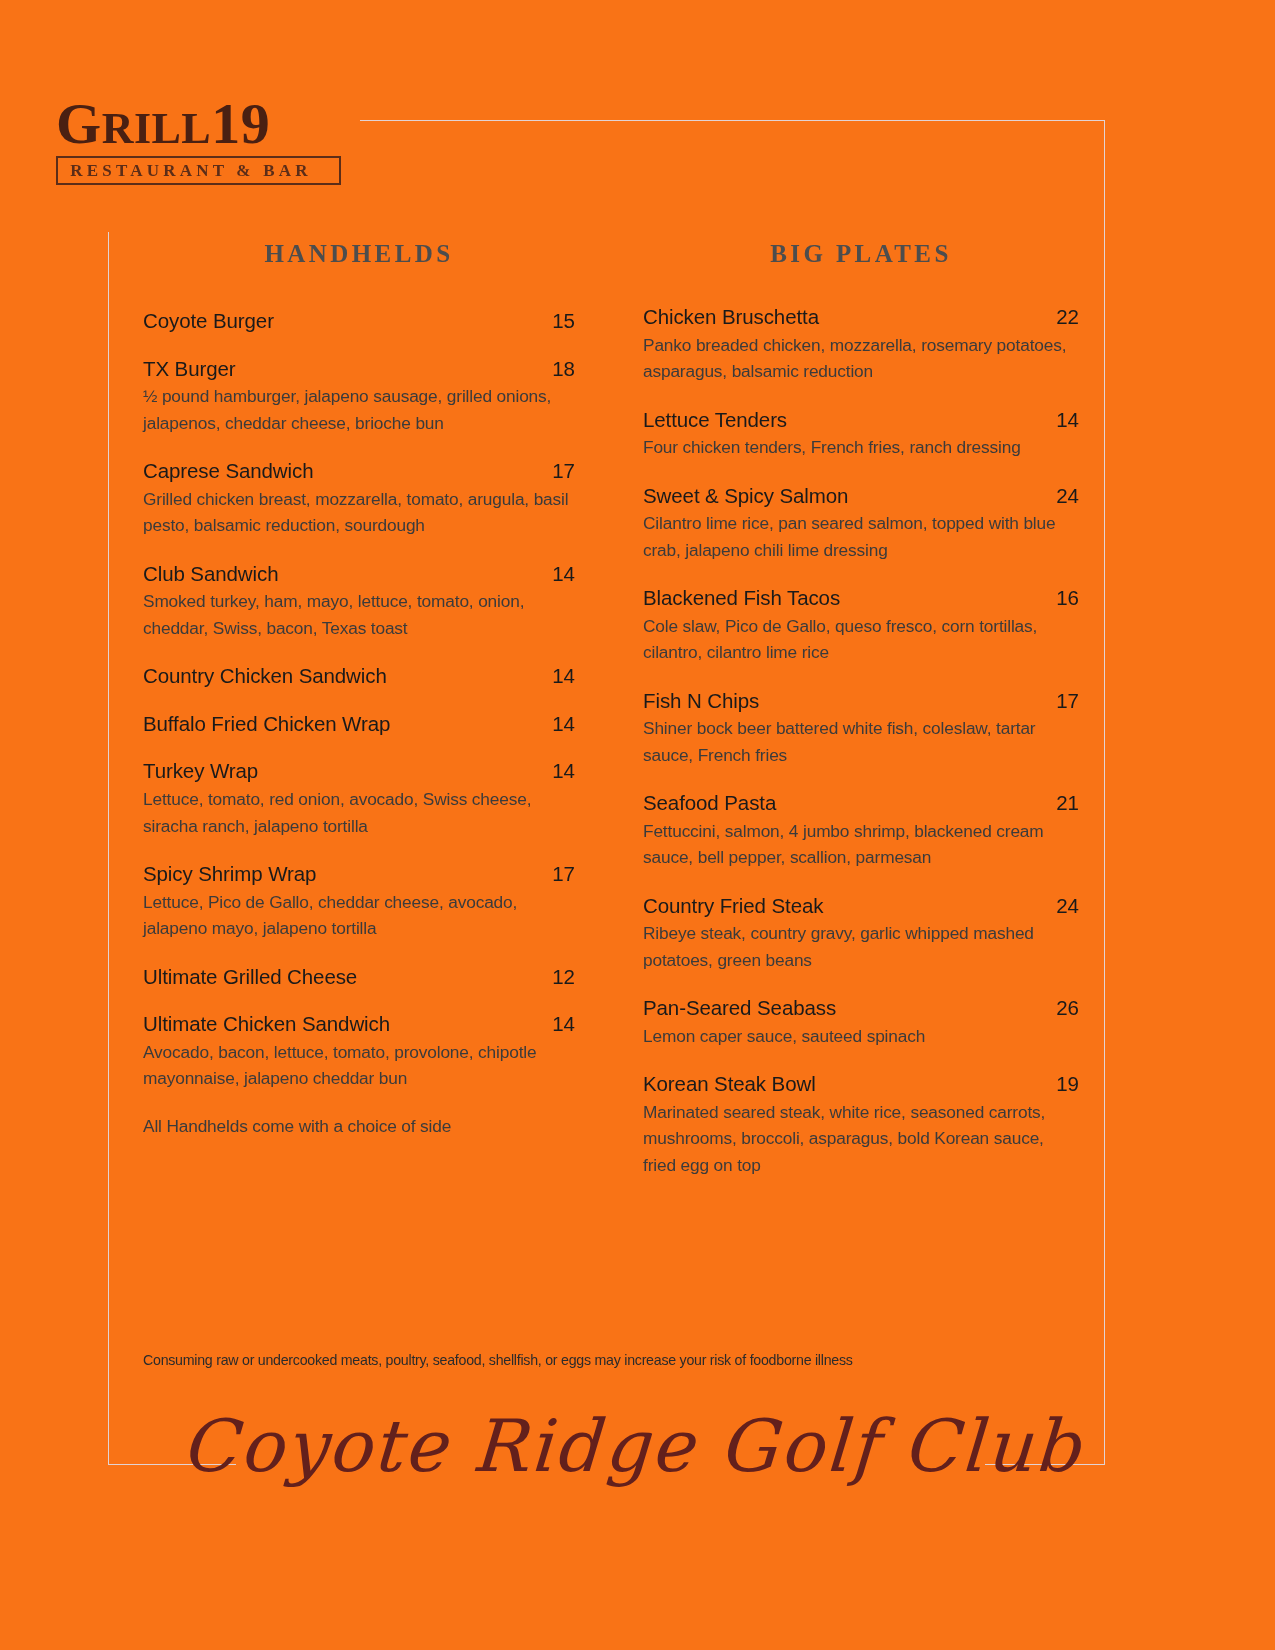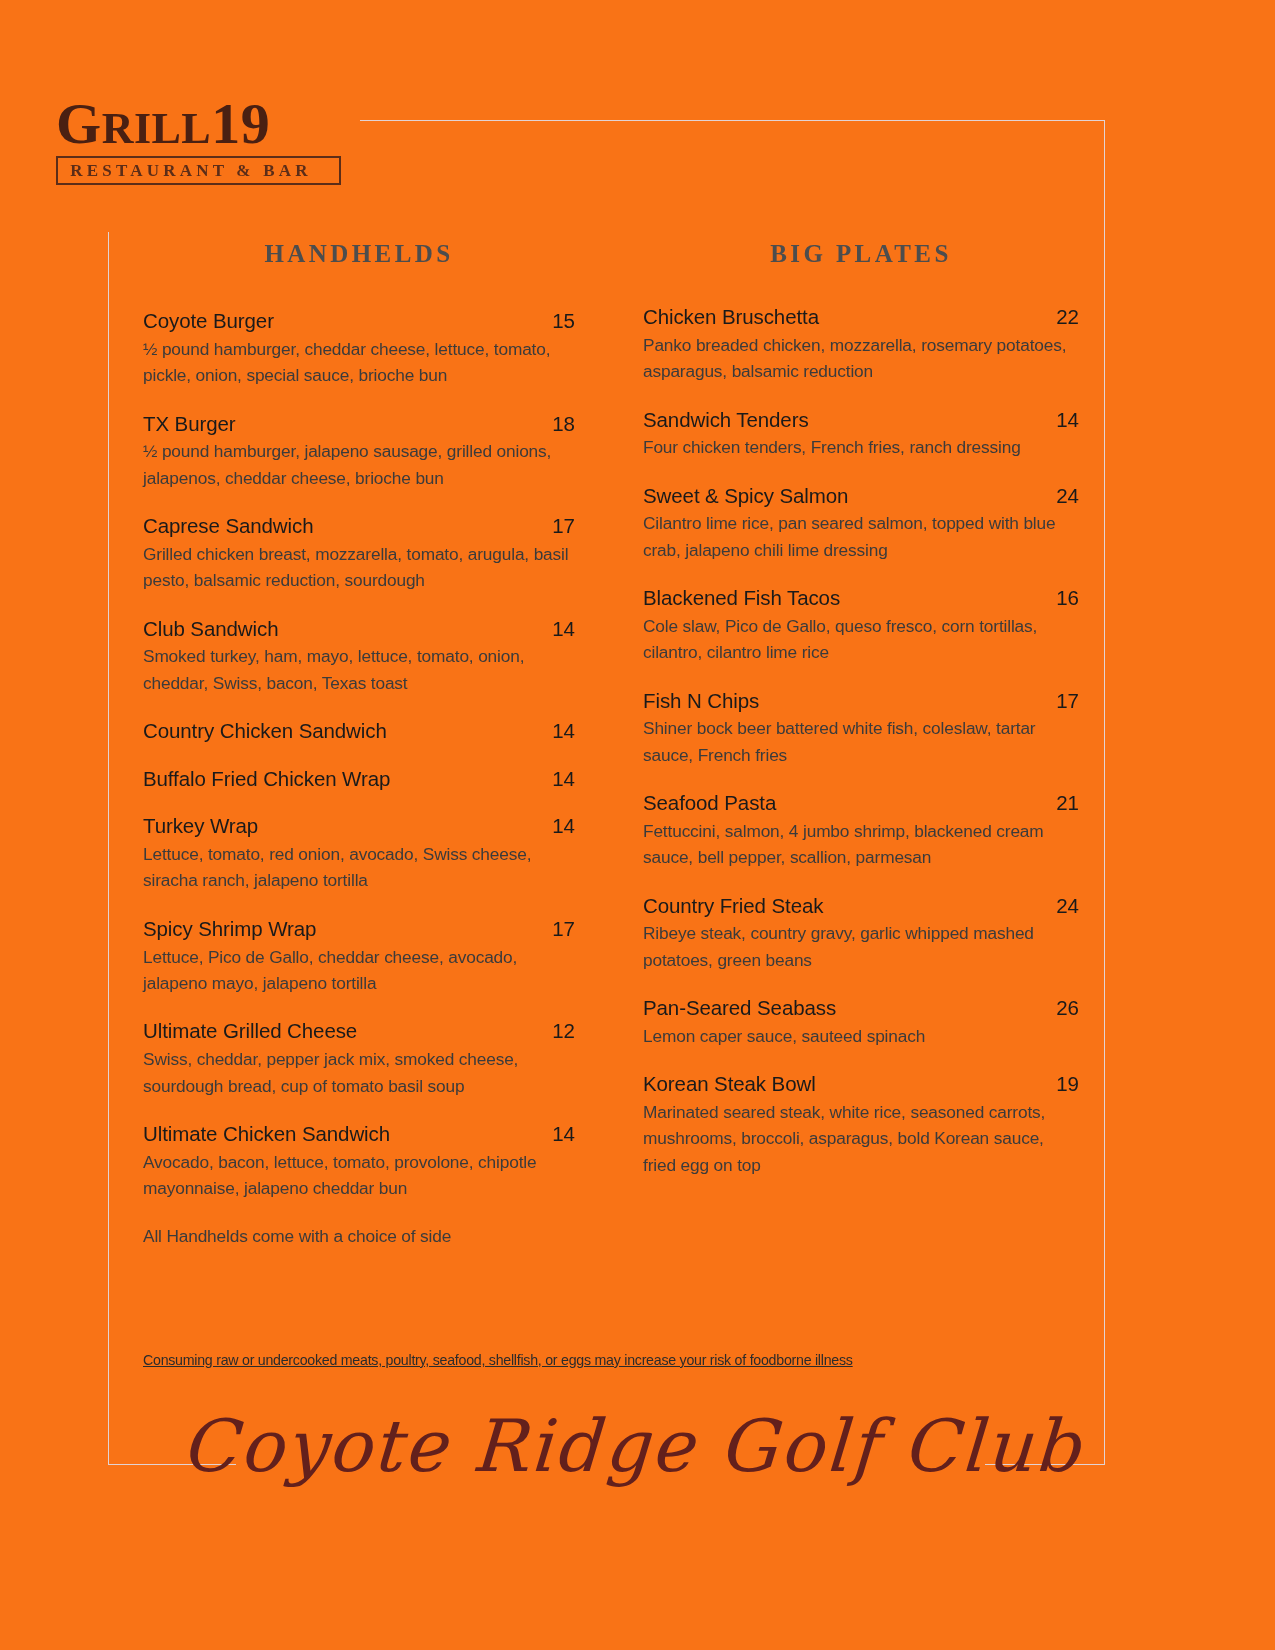--- a/index.html
+++ b/index.html
@@ -166,21 +166,20 @@
 
   
   .disclaimer {
     position: absolute;
     left: 143px;
     top: 1352px;
     font-size: 14.2px;
     color: #2b2b2b;
     letter-spacing: -0.25px;
     white-space: nowrap;
-    text-decoration: underline;
   }
 
   
   .footer-script {
     position: absolute;
     left: 0;
     top: 1404px;
     width: 1275px;
     text-align: center;
     color: #63201c;
@@ -211,21 +210,20 @@
   <div class="columns">
 
     <div class="col col-left">
       <div class="section-title">HANDHELDS</div>
       <div id="left-items">
           <div class="item">
             <div class="item-head">
               <div class="item-name">Coyote Burger</div>
               <div class="item-price">15</div>
             </div>
-            <div class="item-desc">½ pound hamburger, cheddar cheese, lettuce, tomato, pickle, onion, special sauce, brioche bun</div>
           </div>
           <div class="item">
             <div class="item-head">
               <div class="item-name">TX Burger</div>
               <div class="item-price">18</div>
             </div>
             <div class="item-desc">½ pound hamburger, jalapeno sausage, grilled onions, jalapenos, cheddar cheese, brioche bun</div>
           </div>
           <div class="item">
             <div class="item-head">
@@ -265,21 +263,20 @@
               <div class="item-name">Spicy Shrimp Wrap</div>
               <div class="item-price">17</div>
             </div>
             <div class="item-desc">Lettuce, Pico de Gallo, cheddar cheese, avocado, jalapeno mayo, jalapeno tortilla</div>
           </div>
           <div class="item">
             <div class="item-head">
               <div class="item-name">Ultimate Grilled Cheese</div>
               <div class="item-price">12</div>
             </div>
-            <div class="item-desc">Swiss, cheddar, pepper jack mix, smoked cheese, sourdough bread, cup of tomato basil soup</div>
           </div>
           <div class="item">
             <div class="item-head">
               <div class="item-name">Ultimate Chicken Sandwich</div>
               <div class="item-price">14</div>
             </div>
             <div class="item-desc">Avocado, bacon, lettuce, tomato, provolone, chipotle mayonnaise, jalapeno cheddar bun</div>
           </div>
         </div>
       <div class="col-note">All Handhelds come with a choice of side</div>
@@ -290,21 +287,21 @@
       <div id="right-items">
           <div class="item">
             <div class="item-head">
               <div class="item-name">Chicken Bruschetta</div>
               <div class="item-price">22</div>
             </div>
             <div class="item-desc">Panko breaded chicken, mozzarella, rosemary potatoes, asparagus, balsamic reduction</div>
           </div>
           <div class="item">
             <div class="item-head">
-              <div class="item-name">Sandwich Tenders</div>
+              <div class="item-name">Lettuce Tenders</div>
               <div class="item-price">14</div>
             </div>
             <div class="item-desc">Four chicken tenders, French fries, ranch dressing</div>
           </div>
           <div class="item">
             <div class="item-head">
               <div class="item-name">Sweet &amp; Spicy Salmon</div>
               <div class="item-price">24</div>
             </div>
             <div class="item-desc">Cilantro lime rice, pan seared salmon, topped with blue crab, jalapeno chili lime dressing</div>

